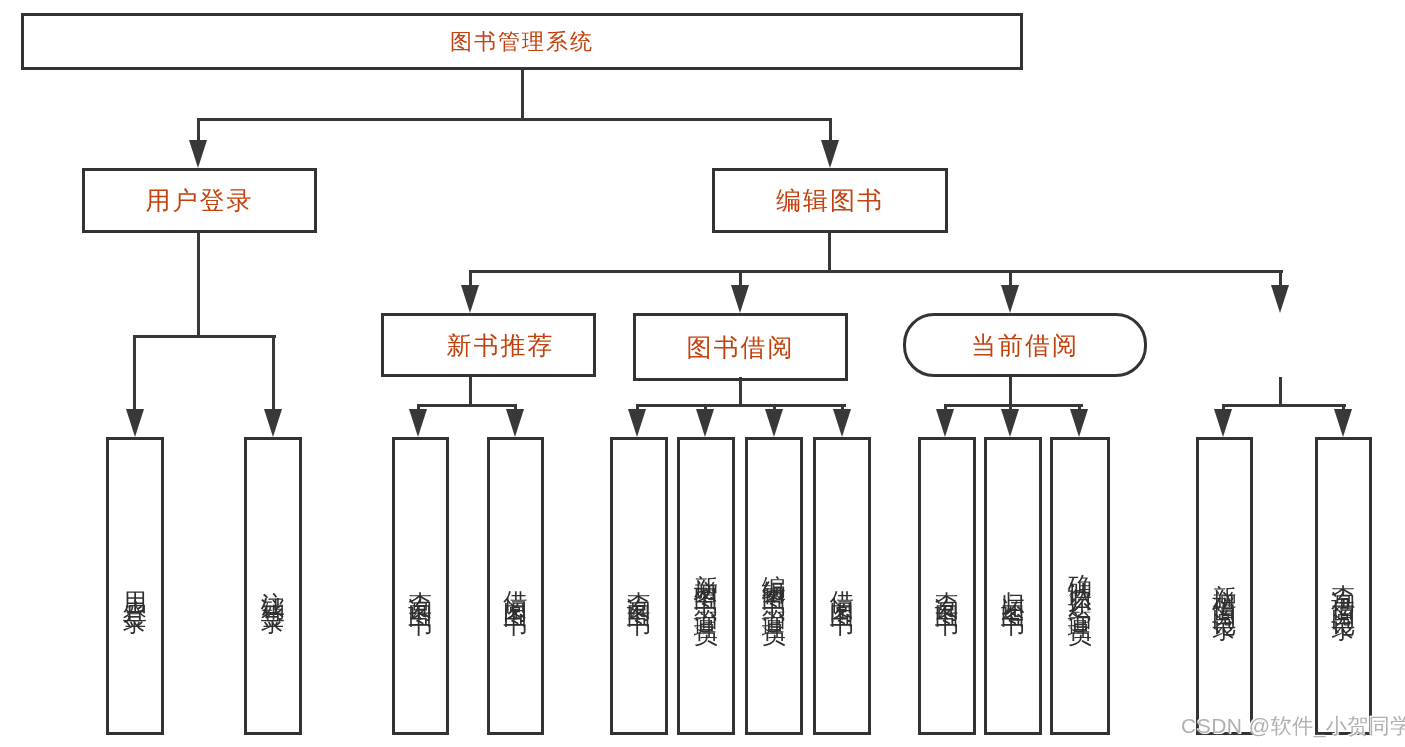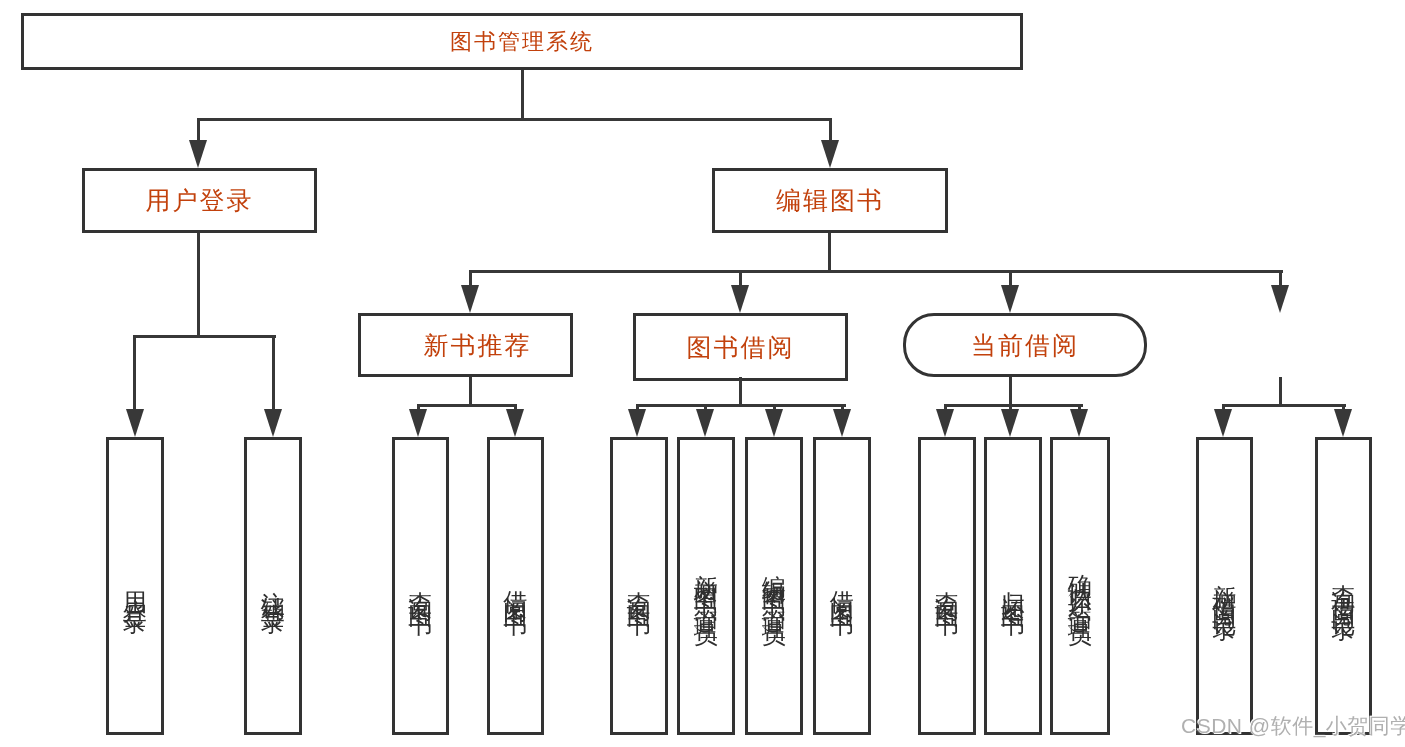--- a/index.html
+++ b/index.html
@@ -95,21 +95,21 @@
   <div class="line" style="left:469px; top:270px; width:814px; height:3px;"></div>
   <div class="line" style="left:469px; top:270px; width:3px; height:18px;"></div>
   <div class="arrow" style="left:461px; top:285px;"></div>
   <div class="line" style="left:739px; top:270px; width:3px; height:18px;"></div>
   <div class="arrow" style="left:731px; top:285px;"></div>
   <div class="line" style="left:1009px; top:270px; width:3px; height:18px;"></div>
   <div class="arrow" style="left:1001px; top:285px;"></div>
   <div class="line" style="left:1279px; top:270px; width:3px; height:18px;"></div>
   <div class="arrow" style="left:1271px; top:285px;"></div>
 
-  <div class="box" style="left:358px; top:313px; width:215px; height:64px;padding-left:24px;">
+  <div class="box" style="left:381px; top:313px; width:215px; height:64px;padding-left:24px;">
     <span class="h-label">新书推荐</span>
   </div>
   <div class="box" style="left:633px; top:313px; width:215px; height:68px;">
     <span class="h-label">图书借阅</span>
   </div>
   <div class="box" style="left:903px; top:313px; width:244px; height:64px;border-radius:31px;">
     <span class="h-label">当前借阅</span>
   </div>
 
   <div class="line" style="left:469px; top:377px; width:3px; height:30px;"></div>

